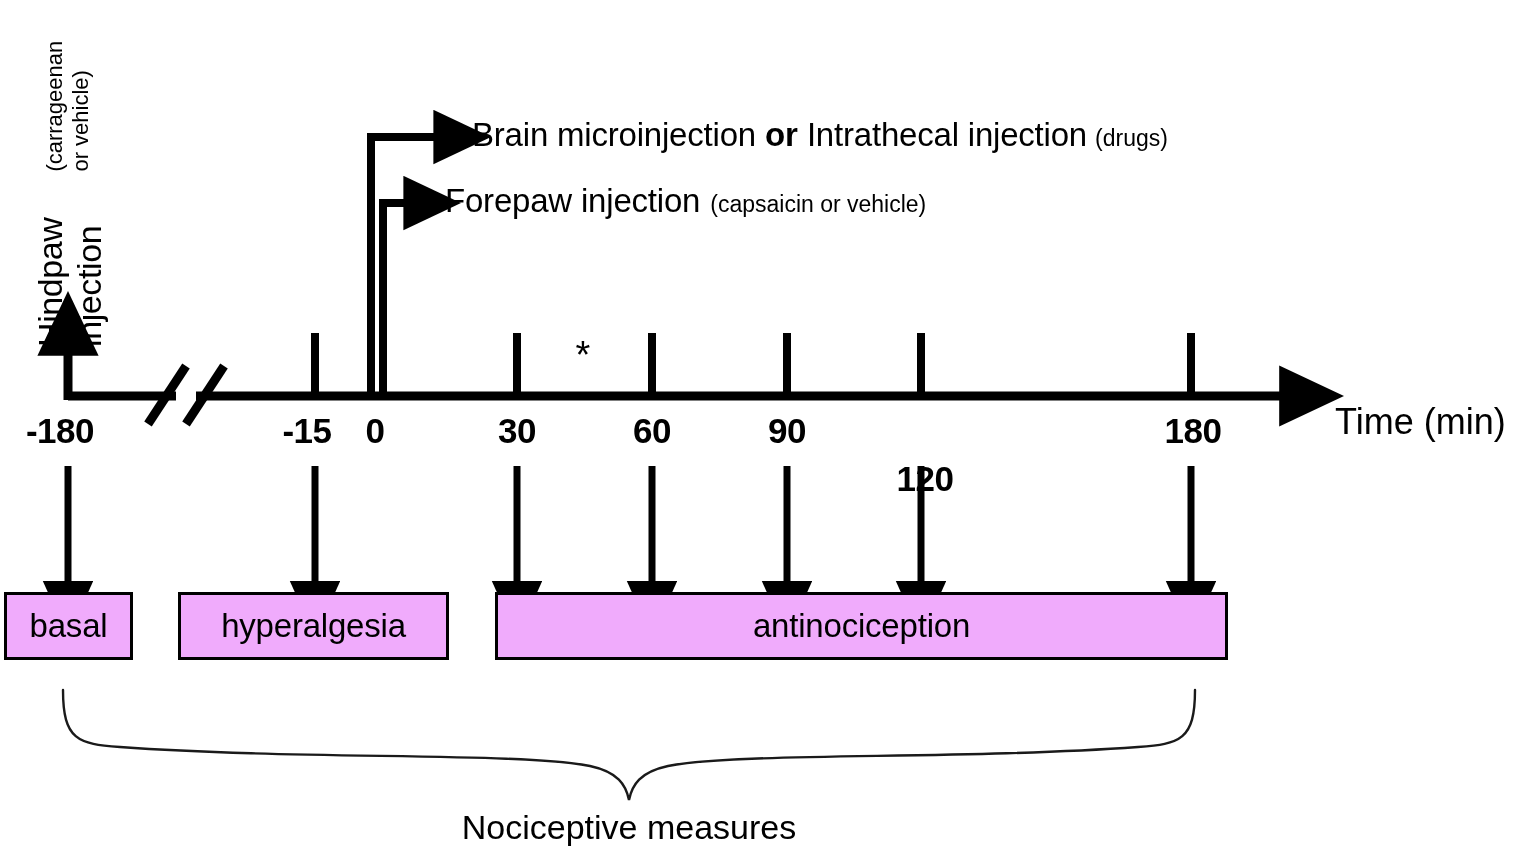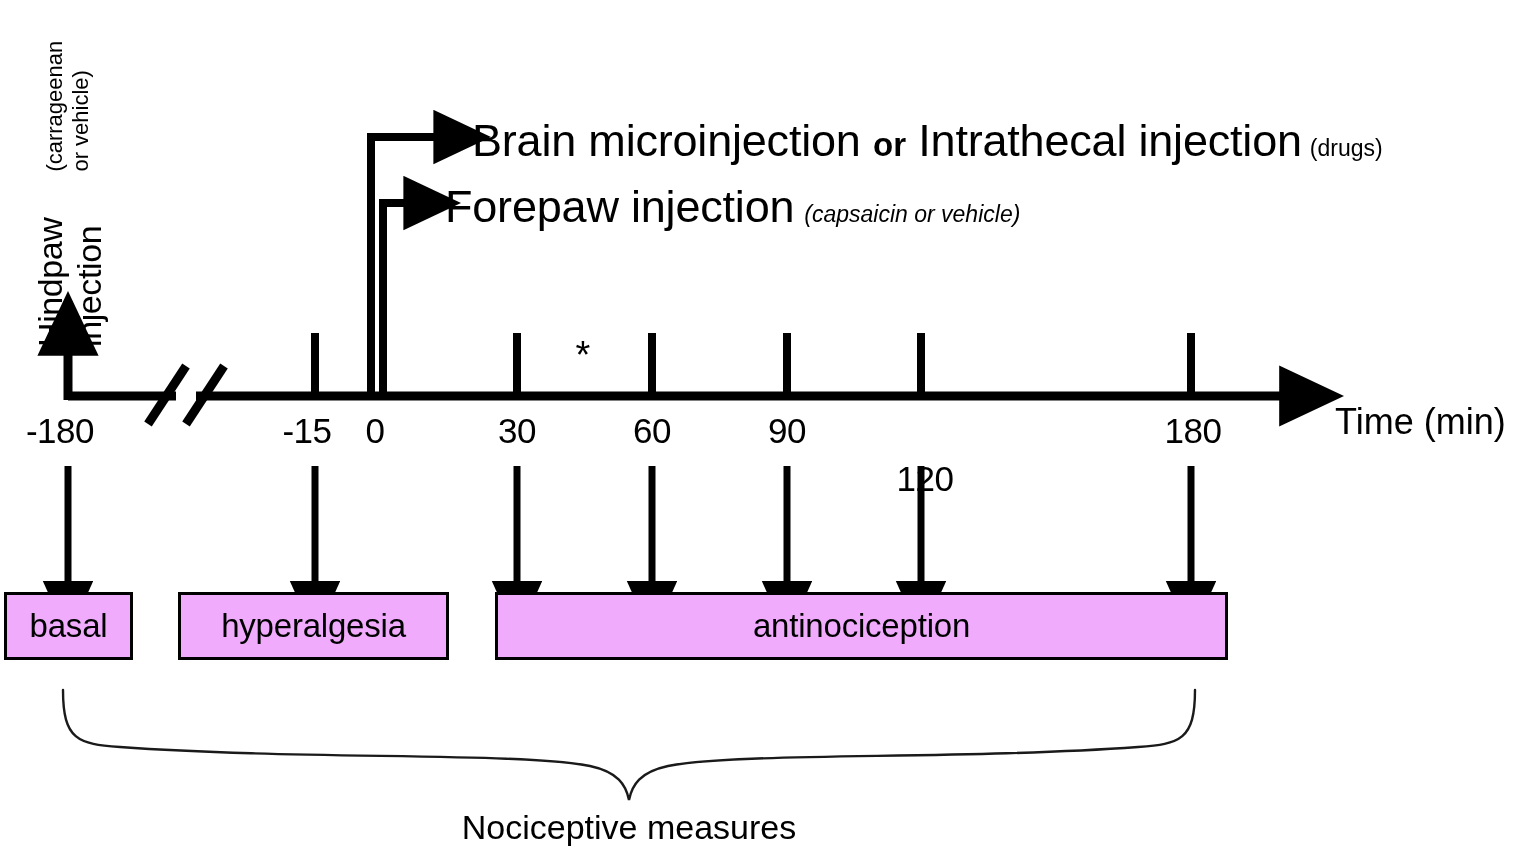--- a/index.html
+++ b/index.html
@@ -54,38 +54,38 @@
     font-size: 22px;
     font-weight: normal;
     margin-left: 7px;
   }
 
   
   .anno {
     font-size: 0;
   }
   .anno .big {
-    font-size: 45px;
+    font-size: 33px;
     font-weight: normal;
     letter-spacing: -0.2px;
   }
   .anno .bold {
     font-size: 33px;
     font-weight: bold;
     text-align: right;
   }
   .anno .small {
     font-size: 23px;
     font-weight: normal;
   }
 
   
   .tick-label {
     font-size: 35px;
-    font-weight: normal;
+    font-weight: bold;
     letter-spacing: -0.5px;
     transform: translateX(-50%);
   }
   #time-axis-label {
     font-size: 36px;
     font-weight: normal;
   }
   #asterisk {
     font-size: 38px;
     font-weight: normal;
@@ -187,21 +187,21 @@
   <div id="hindpaw-label">
     <span class="main">Hindpaw injection</span>
     <span class="sub">(carrageenan or vehicle)</span>
   </div>
 
   <div class="txt anno" style="left:472px; top:118px;">
     <span class="big">Brain microinjection </span><span class="bold">or</span><span class="big"> Intrathecal injection</span><span class="small" style="margin-left:8px;margin-top:24px;">(drugs)</span>
   </div>
 
   <div class="txt anno" style="left:445px; top:184px;">
-    <span class="big">Forepaw injection</span><span class="small" style="margin-left:10px;font-style:italic;">(capsaicin or vehicle)</span>
+    <span class="big">Forepaw injection</span><span class="small" style="margin-left:10px;">(capsaicin or vehicle)</span>
   </div>
 
   <div class="txt" id="asterisk" style="left:583px; top:336px;">*</div>
 
   <div class="txt tick-label" style="left:60px;   top:413px;">-180</div>
   <div class="txt tick-label" style="left:307px;  top:413px;">-15</div>
   <div class="txt tick-label" style="left:375px;  top:413px;">0</div>
   <div class="txt tick-label" style="left:517px;  top:413px;">30</div>
   <div class="txt tick-label" style="left:652px;  top:413px;">60</div>
   <div class="txt tick-label" style="left:787px;  top:413px;">90</div>

